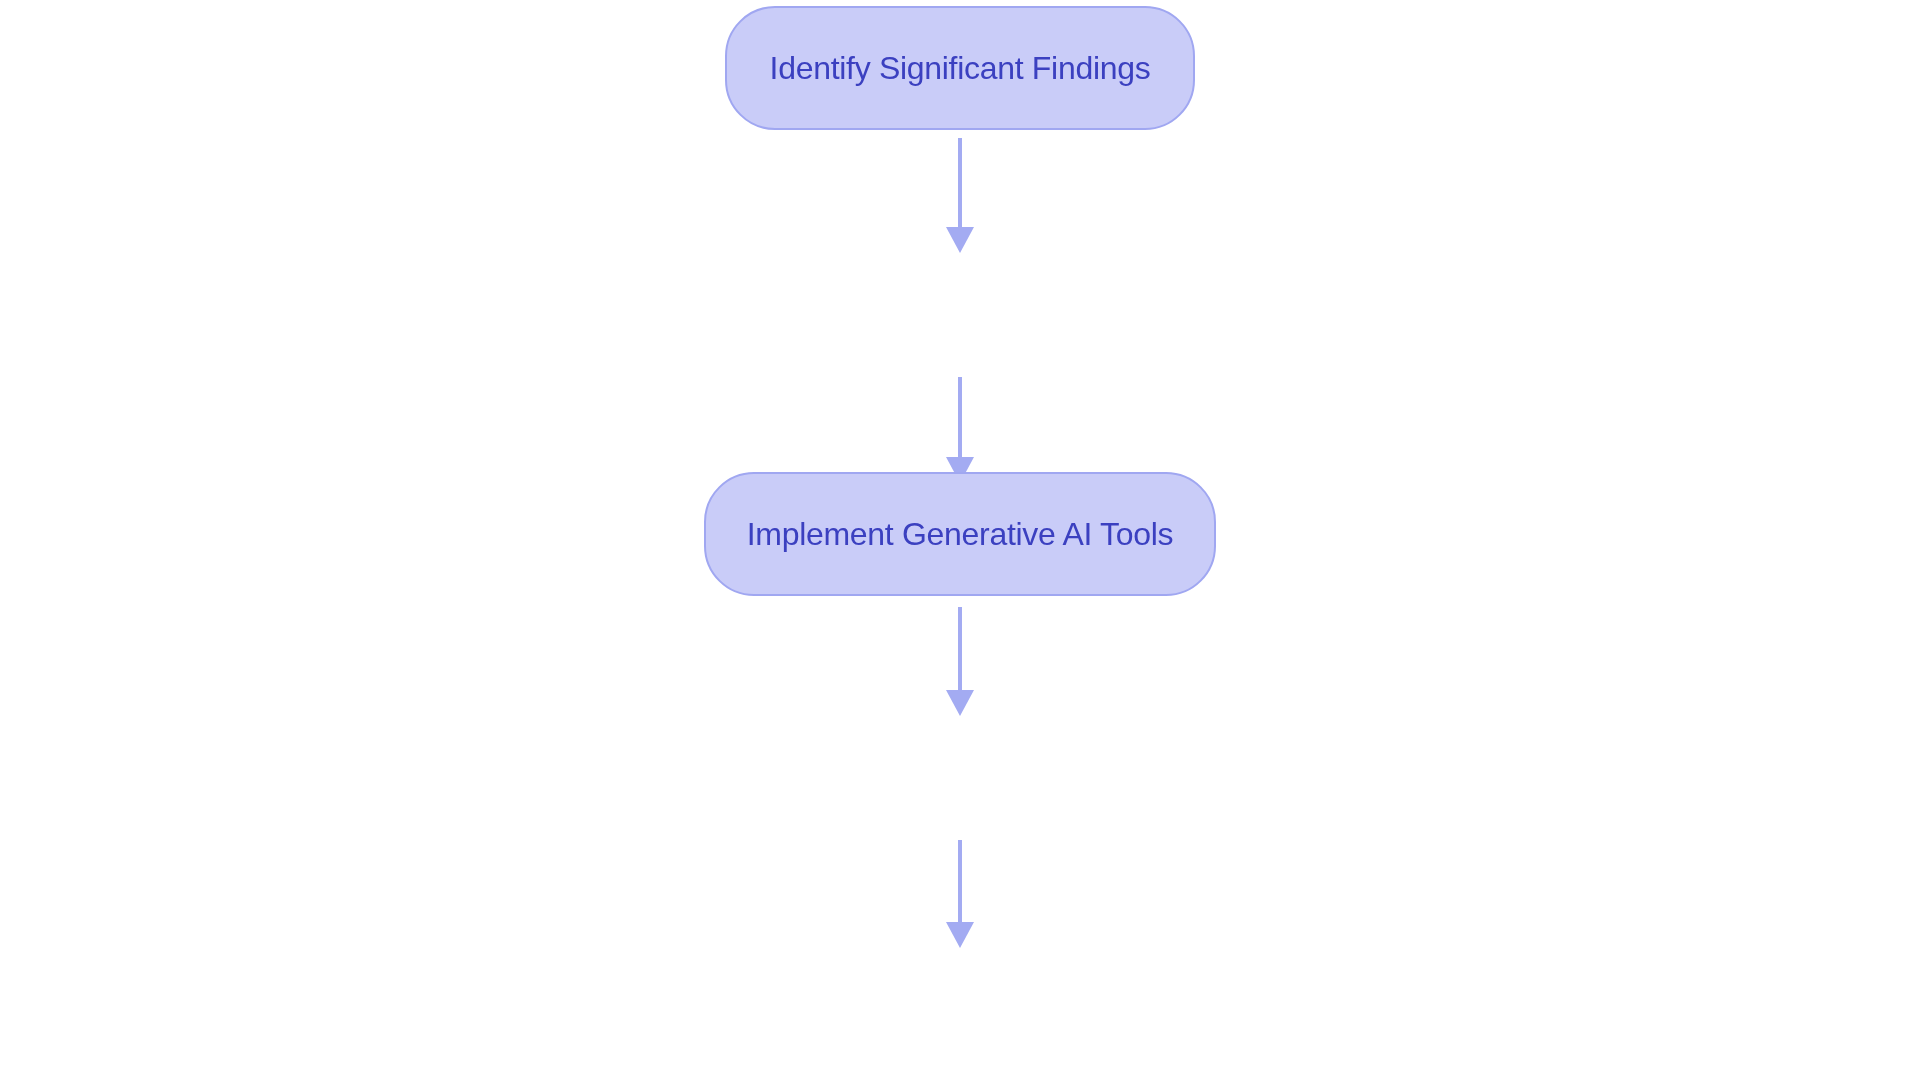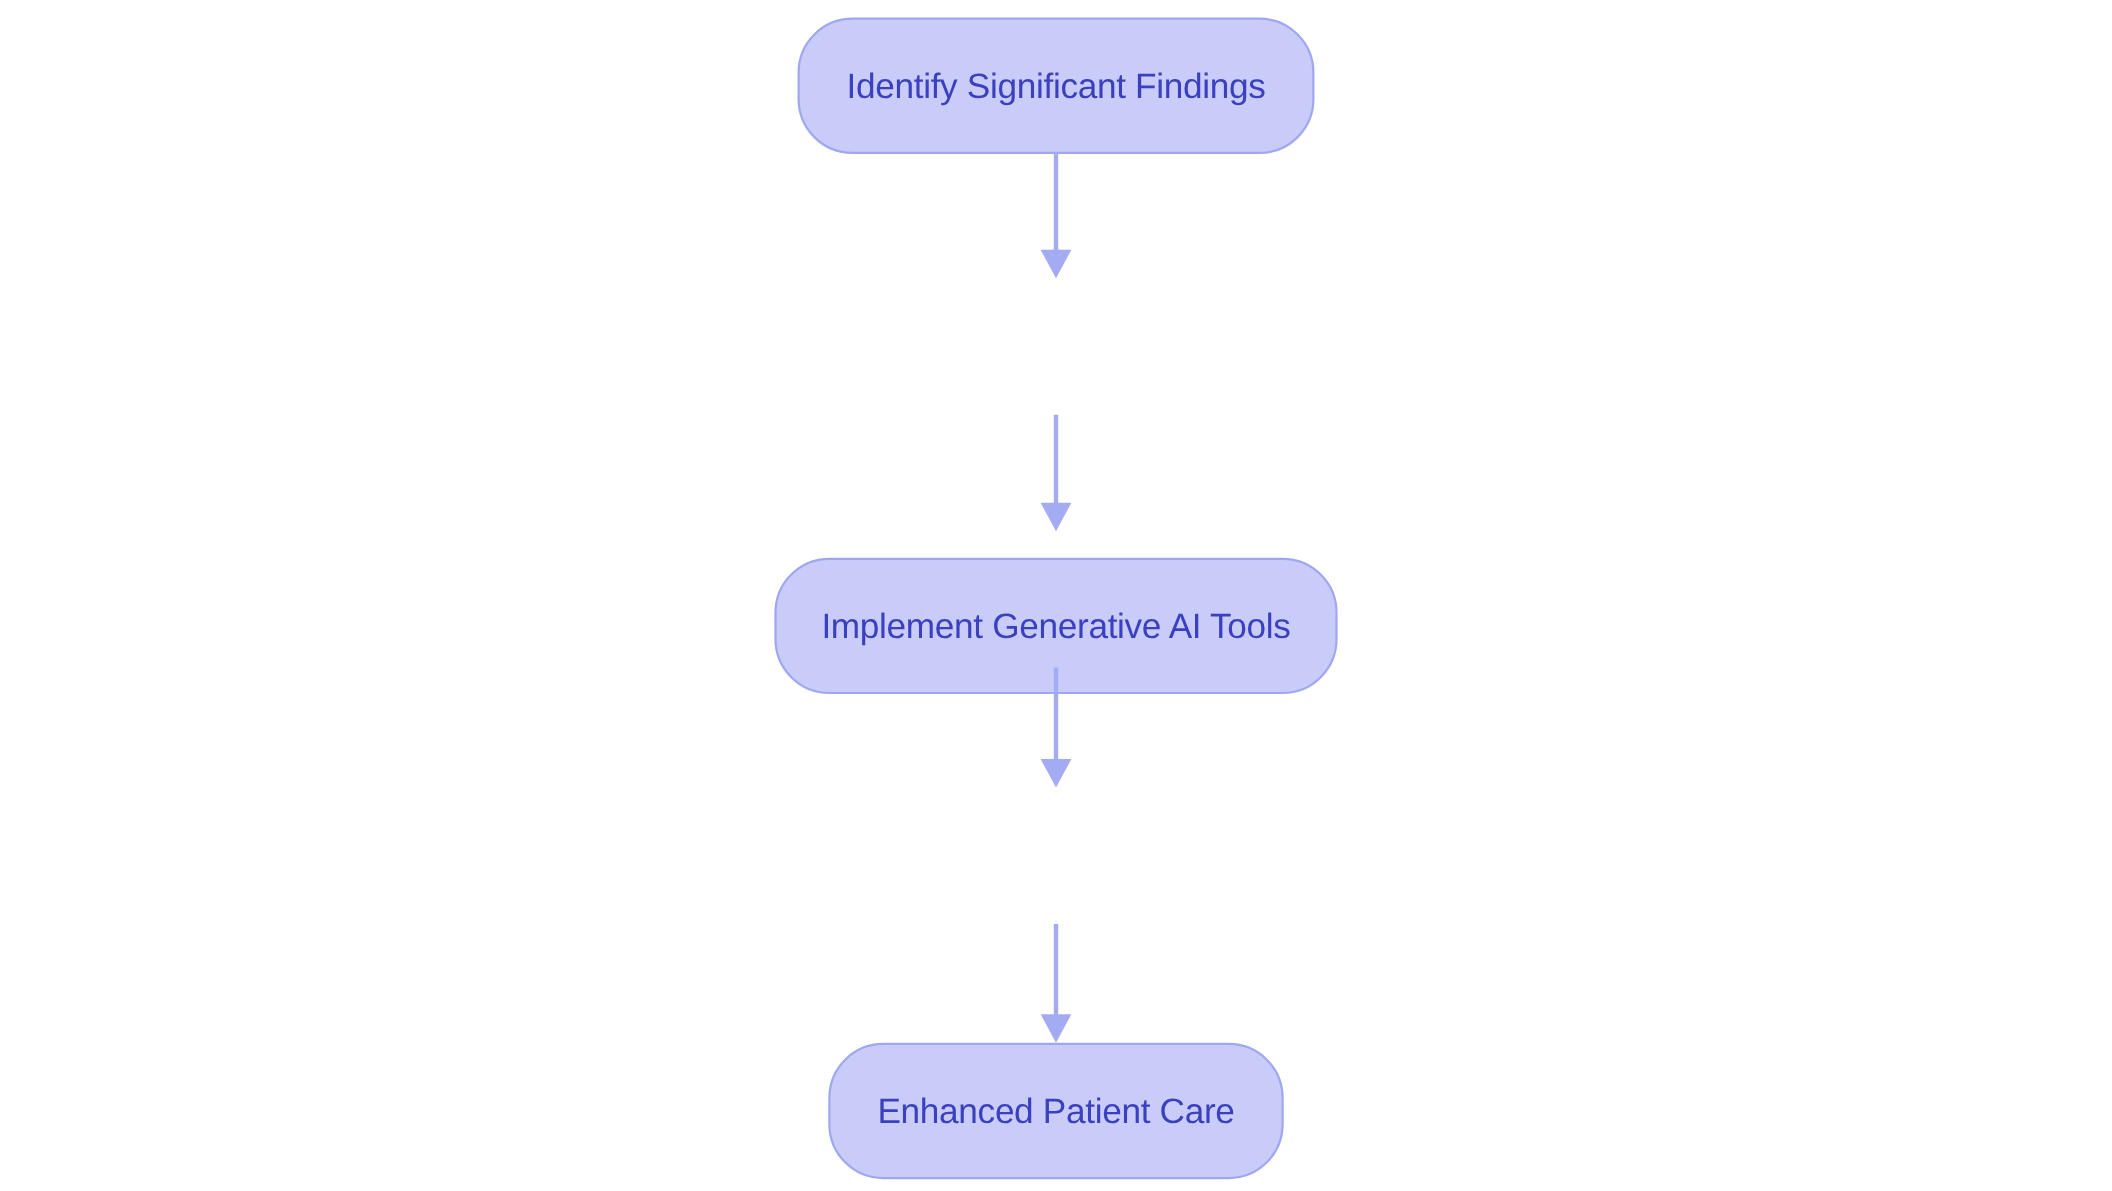--- a/index.html
+++ b/index.html
@@ -51,23 +51,23 @@
   .arrowhead {
     position: absolute;
     left: 0;
     bottom: 0;
     width: 0; height: 0;
     border-left: 14px solid transparent;
     border-right: 14px solid transparent;
     border-top: 26px solid var(--arrow);
   }
   
-  .n0 { left: 725px; top: 16px;  width: 470px; }
+  .n0 { left: 725px; top: 6px;  width: 470px; }
   .n1 { left: 645px; top: 253px; width: 630px; }
-  .n2 { left: 704px; top: 507px; width: 512px; }
+  .n2 { left: 704px; top: 472px; width: 512px; }
   .n3 { left: 700px; top: 716px; width: 520px; }
   .n4 { left: 753px; top: 948px; width: 414px; }
   
   .a0 { top: 138px; height: 115px; }
   .a1 { top: 377px; height: 106px; }
   .a2 { top: 607px; height: 109px; }
   .a3 { top: 840px; height: 108px; }
   .a0 .arrow-line { height: 90px; }
   .a1 .arrow-line { height: 81px; }
   .a2 .arrow-line { height: 84px; }
@@ -101,17 +101,14 @@
     <div class="arrow-line"></div>
     <div class="arrowhead"></div>
   </div>
 
 
   <div class="flow-arrow a3">
     <div class="arrow-line"></div>
     <div class="arrowhead"></div>
   </div>
 
-  <div class="flow-node n4">
-    <span>Enhanced Patient Care</span>
-  </div>
 
 </div>
 
 </body></html>

